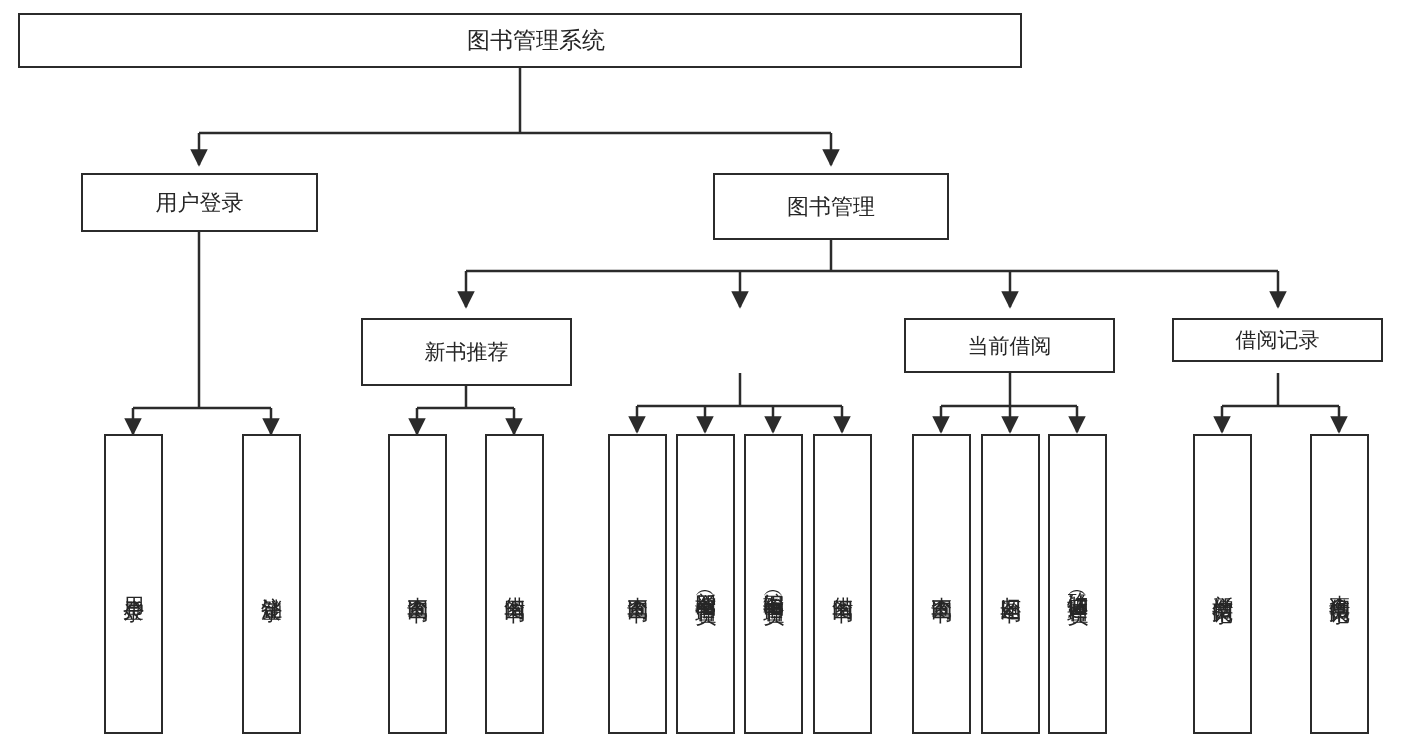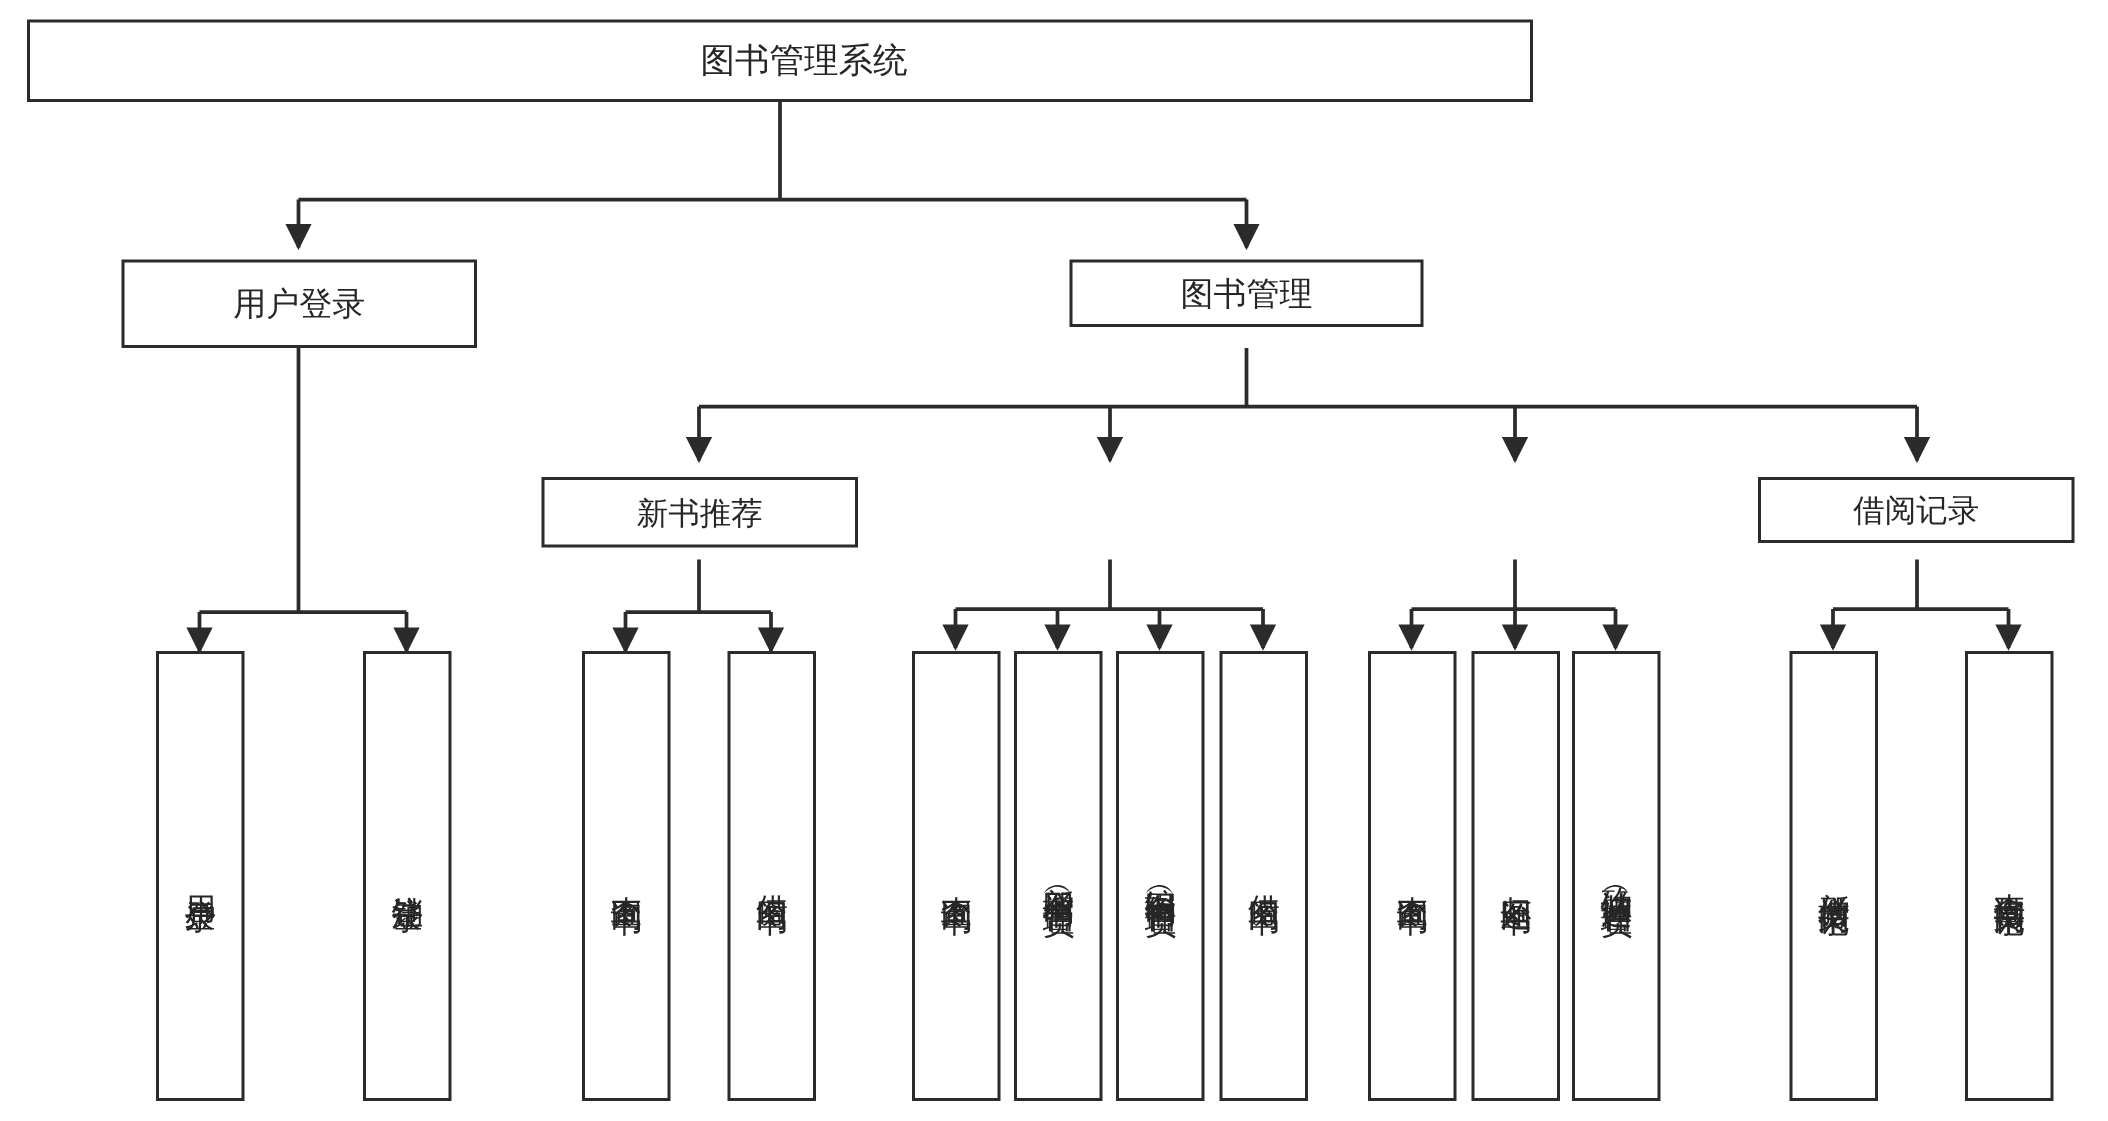--- a/index.html
+++ b/index.html
@@ -121,26 +121,29 @@
     </g>
   </svg>
 
   <div class="node root" style="left:18px; top:13px; width:1004px; height:55px;padding-left:32px;">
     <span>图书管理系统</span>
   </div>
 
   <div class="node lvl2" style="left:81px; top:173px; width:237px; height:59px;">
     <span>用户登录</span>
   </div>
-  <div class="node lvl2" style="left:713px; top:173px; width:236px; height:45px;text-align:right;">
+  <div class="node lvl2" style="left:713px; top:173px; width:236px; height:67px;text-align:right;">
     <span>图书管理</span>
   </div>
 
-  <div class="node lvl3" style="left:361px; top:318px; width:211px; height:47px;">
+  <div class="node lvl3" style="left:361px; top:318px; width:211px; height:68px;">
     <span>新书推荐</span>
+  </div>
+  <div class="node lvl3" style="left:904px; top:318px; width:211px; height:55px;">
+    <span>当前借阅</span>
   </div>
   <div class="node lvl3" style="left:1172px; top:318px; width:211px; height:44px;">
     <span>借阅记录</span>
   </div>
 
   <div class="node leaf" style="left:104px; top:434px; width:59px; height:300px;">
     <span class="vtext">用户登录</span>
   </div>
   <div class="node leaf" style="left:242px; top:434px; width:59px; height:300px;">
     <span class="vtext">注销登录</span>

